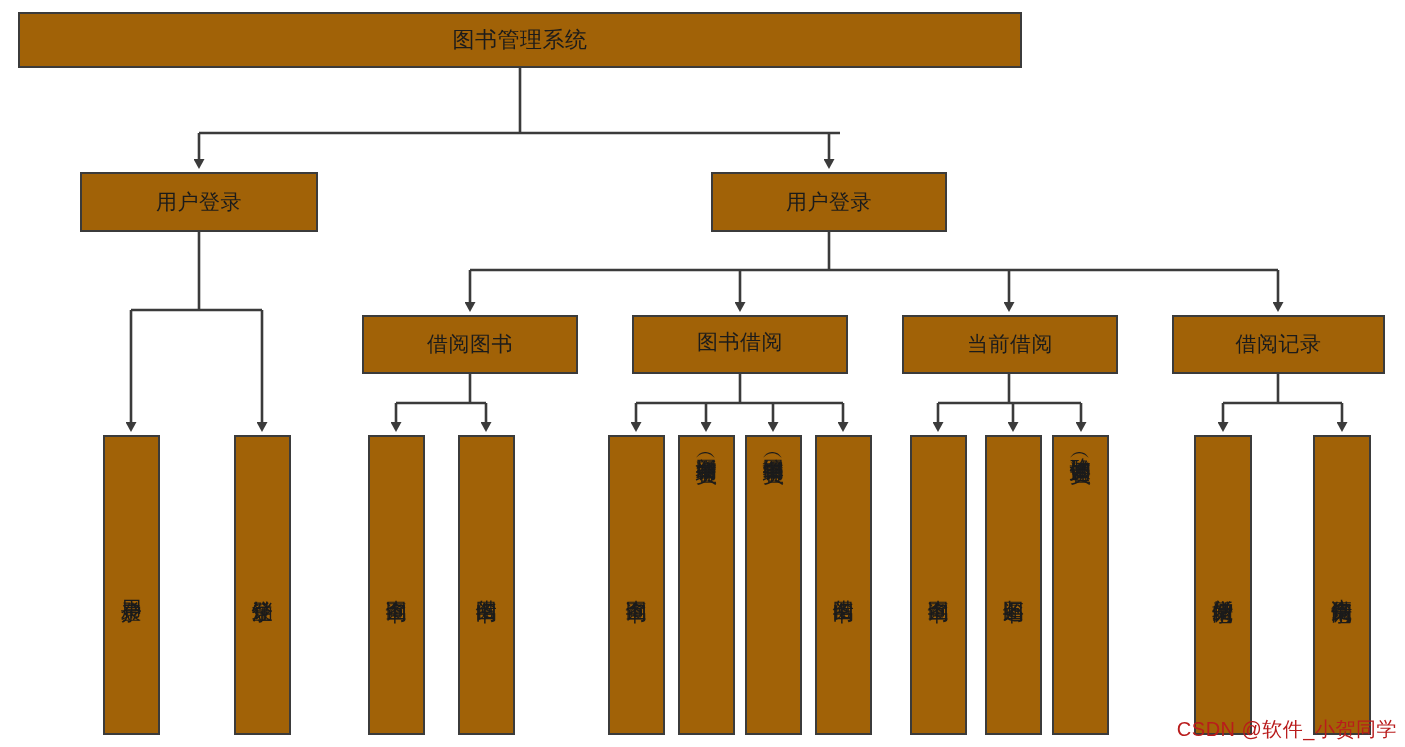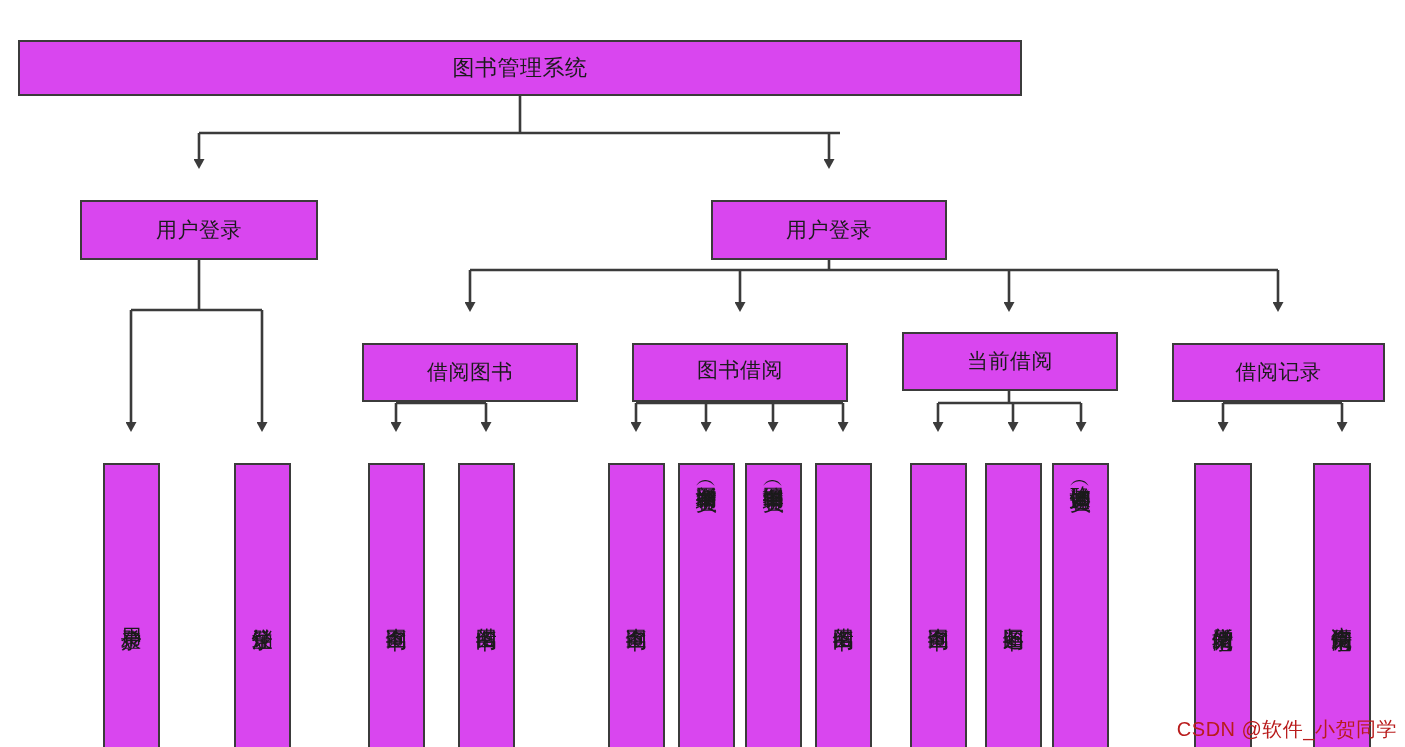--- a/index.html
+++ b/index.html
@@ -23,27 +23,26 @@
     position: absolute;
     left: 0;
     top: 0;
     width: 1405px;
     height: 747px;
     pointer-events: none;
   }
   .node {
     position: absolute;
     box-sizing: border-box;
-    background: #d946ef;
+    background: #a16207;
     border: 2px solid #3b3b3b;
     display: flex;
     align-items: center;
     justify-content: center;
     z-index: 2;
-    margin-top: 28px;
   }
   .node .lbl {
     font-size: 21px;
     line-height: 1.18;
     color: #1b1b1b;
     letter-spacing: 0.5px;
     white-space: nowrap;
   }
   .node.root .lbl { font-size: 22px; }
   .node.leaf {
@@ -140,21 +139,21 @@
   </div>
 
   <div class="node" style="left:362px; top:315px; width:216px; height:59px;">
     <span class="lbl">借阅图书</span>
   </div>
 
   <div class="node" style="left:632px; top:315px; width:216px; height:59px;font-family:Liberation Mono, monospace;">
     <span class="lbl">图书借阅</span>
   </div>
 
-  <div class="node" style="left:902px; top:304px; width:216px; height:59px;align-items:center;">
+  <div class="node" style="left:902px; top:315px; width:216px; height:59px;align-items:center;">
     <span class="lbl">当前借阅</span>
   </div>
 
   <div class="node" style="left:1172px; top:315px; width:213px; height:59px;">
     <span class="lbl">借阅记录</span>
   </div>
 
   <div class="node leaf mid" style="left:103px; top:435px; width:57px; height:300px;">
     <span class="lbl">用户登录</span>
   </div>

